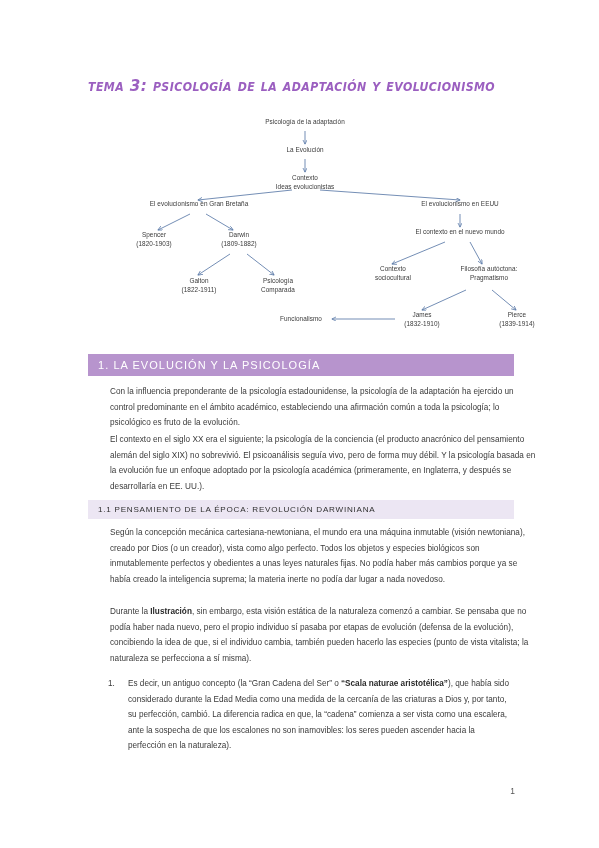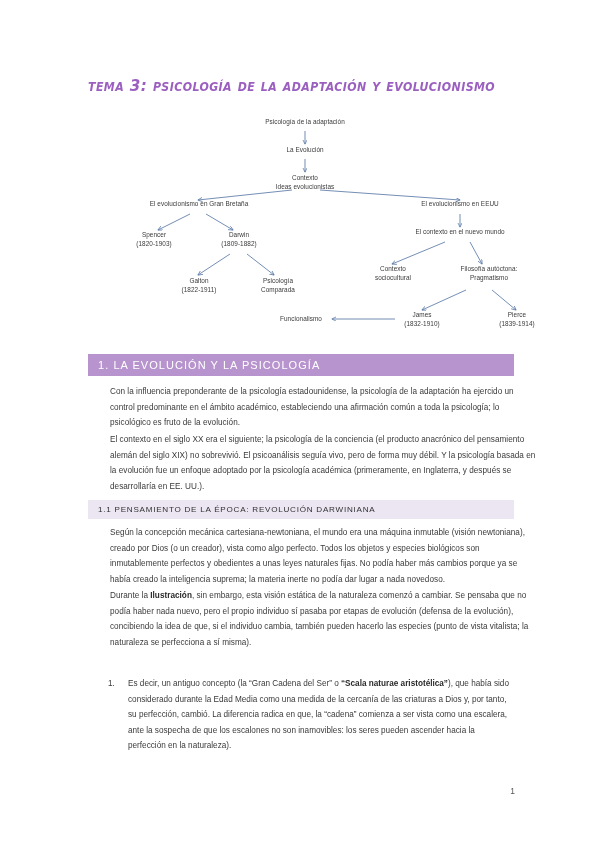--- a/index.html
+++ b/index.html
@@ -227,21 +227,21 @@
   <div class="banner-main" style="top:354px;">1.  LA EVOLUCIÓN Y LA PSICOLOGÍA</div>
 
   <div class="para" style="top:384px;">Con la influencia preponderante de la psicología estadounidense, la psicología de la adaptación ha ejercido un control predominante en el ámbito académico, estableciendo una afirmación común a toda la psicología; lo psicológico es fruto de la evolución.</div>
 
   <div class="para" style="top:432px;">El contexto en el siglo XX era el siguiente; la psicología de la conciencia (el producto anacrónico del pensamiento alemán del siglo XIX) no sobrevivió. El psicoanálisis seguía vivo, pero de forma muy débil. Y la psicología basada en la evolución fue un enfoque adoptado por la psicología académica (primeramente, en Inglaterra, y después se desarrollaría en EE. UU.).</div>
 
   <div class="banner-sub" style="top:500px;">1.1 PENSAMIENTO DE LA ÉPOCA: REVOLUCIÓN DARWINIANA</div>
 
   <div class="para" style="top:525px;">Según la concepción mecánica cartesiana-newtoniana, el mundo era una máquina inmutable (visión newtoniana), creado por Dios (o un creador), vista como algo perfecto. Todos los objetos y especies biológicos son inmutablemente perfectos y obedientes a unas leyes naturales fijas. No podía haber más cambios porque ya se había creado la inteligencia suprema; la materia inerte no podía dar lugar a nada novedoso.</div>
 
-  <div class="para" style="top:588px;">
+  <div class="para" style="top:604px;">
     <span>Durante la </span><b>Ilustración</b><span>, sin embargo, esta visión estática de la naturaleza comenzó a cambiar. Se pensaba que no podía haber nada nuevo, pero el propio individuo sí pasaba por etapas de evolución (defensa de la evolución), concibiendo la idea de que, si el individuo cambia, también pueden hacerlo las especies (punto de vista vitalista; la naturaleza se perfecciona a sí misma).</span>
   </div>
 
   <div class="list-item" style="top:676px;">
     <span class="list-num">1.</span>
     <span class="list-body"><span>Es decir, un antiguo concepto (la “Gran Cadena del Ser” o </span><span class="bi">“Scala naturae aristotélica”</span><span>), que había sido considerado durante la Edad Media como una medida de la cercanía de las criaturas a Dios y, por tanto, su perfección, cambió. La diferencia radica en que, la “cadena” comienza a ser vista como una escalera, ante la sospecha de que los escalones no son inamovibles: los seres pueden ascender hacia la perfección en la naturaleza).</span></span>
   </div>
 
   <div class="page-number">1</div>
 

